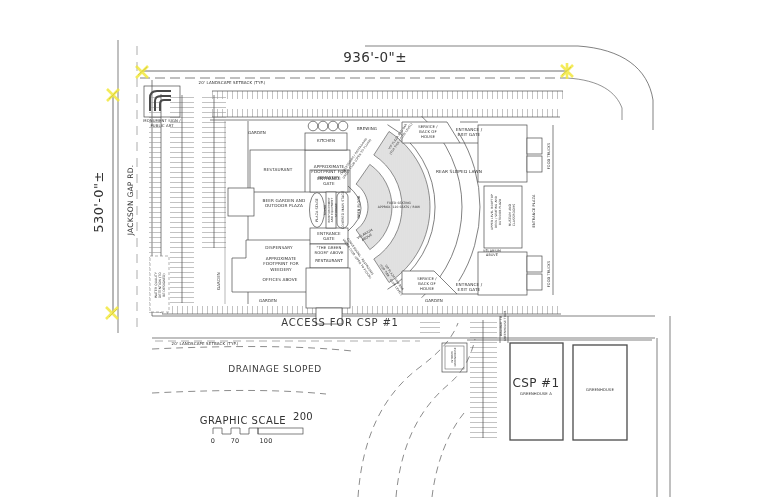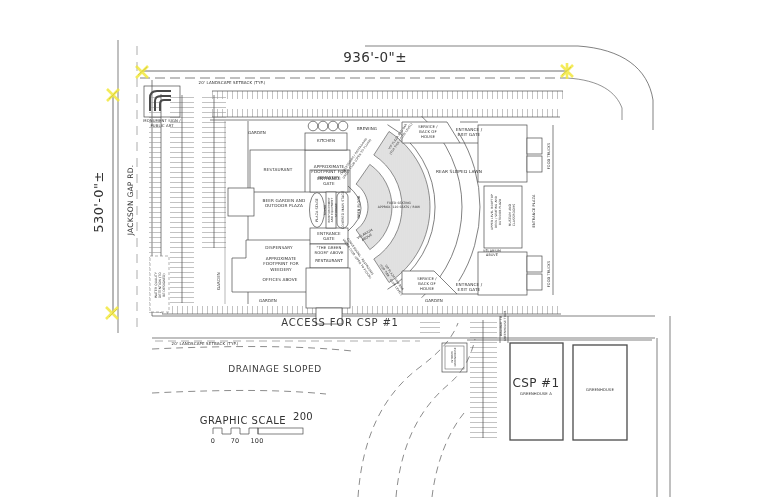--- a/index.html
+++ b/index.html
@@ -230,16 +230,16 @@
 GREENHOUSE TOUR</div>
 <div class="lbl" style="left:454px;top:357px;font-size:2.6px;transform:translate(-50%,-50%) rotate(-90deg);">INTERIM
 GREENHOUSE</div>
 <div class="lbl" style="left:536px;top:384px;font-size:12px;color:#333;">CSP #1</div>
 <div class="lbl" style="left:536px;top:394px;font-size:3.8px;">GREENHOUSE A</div>
 <div class="lbl" style="left:600px;top:390px;font-size:3.8px;">GREENHOUSE</div>
 
 <div class="lbl" style="left:243px;top:420px;font-size:10px;letter-spacing:.05em;color:#333;">GRAPHIC SCALE</div>
 <div class="lbl" style="left:213px;top:441px;font-size:6.5px;">0</div>
 <div class="lbl" style="left:235px;top:441px;font-size:6.5px;">70</div>
-<div class="lbl" style="left:257px;top:441px;font-size:6.5px;">100</div>
+<div class="lbl" style="left:266px;top:441px;font-size:6.5px;">100</div>
 <div class="lbl" style="left:303px;top:416px;font-size:10px;text-align:right;">200</div>
 
 </div>
 
 </body></html>

